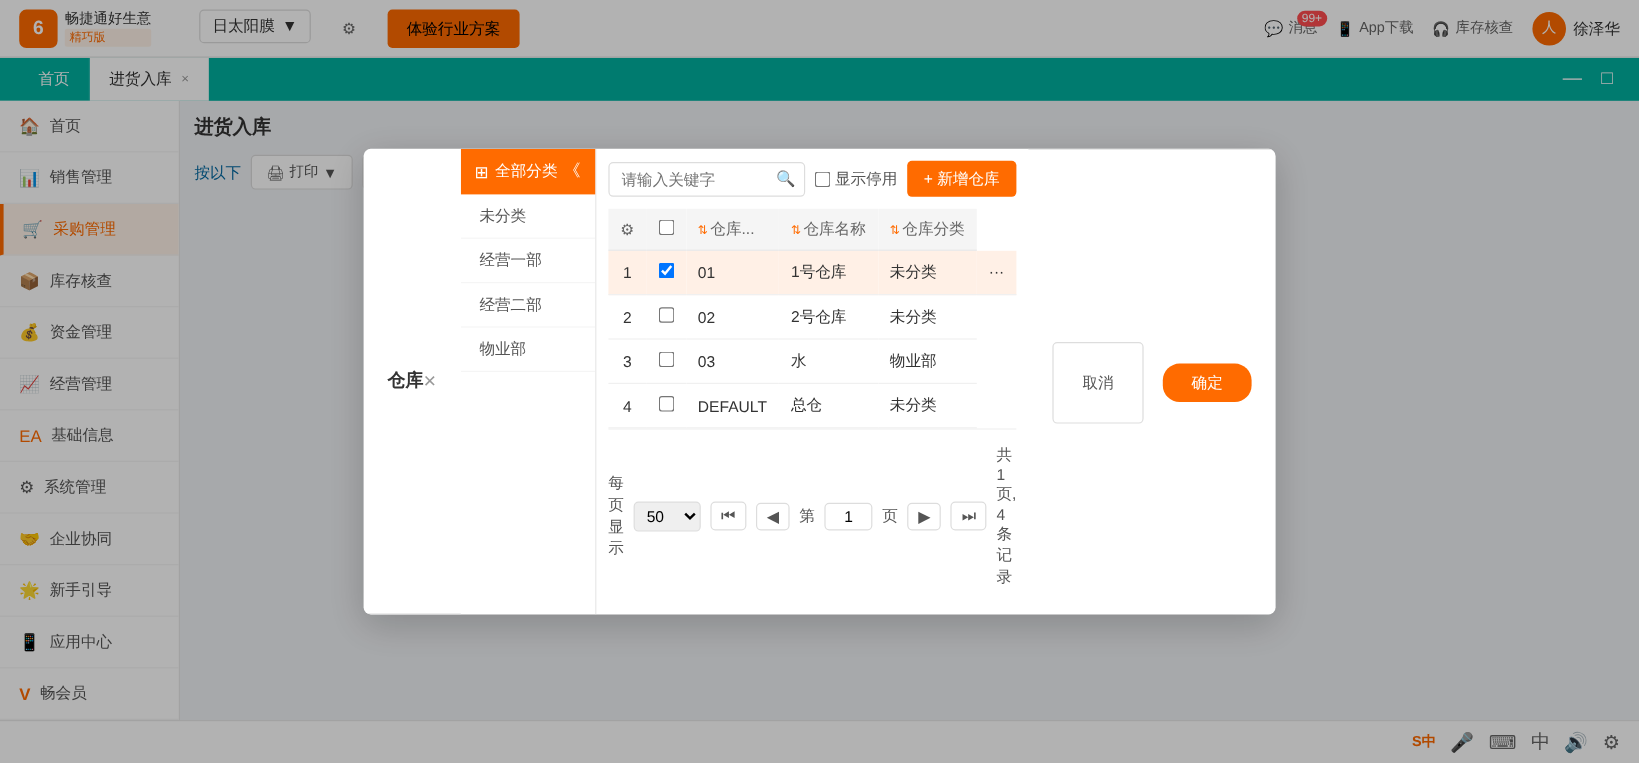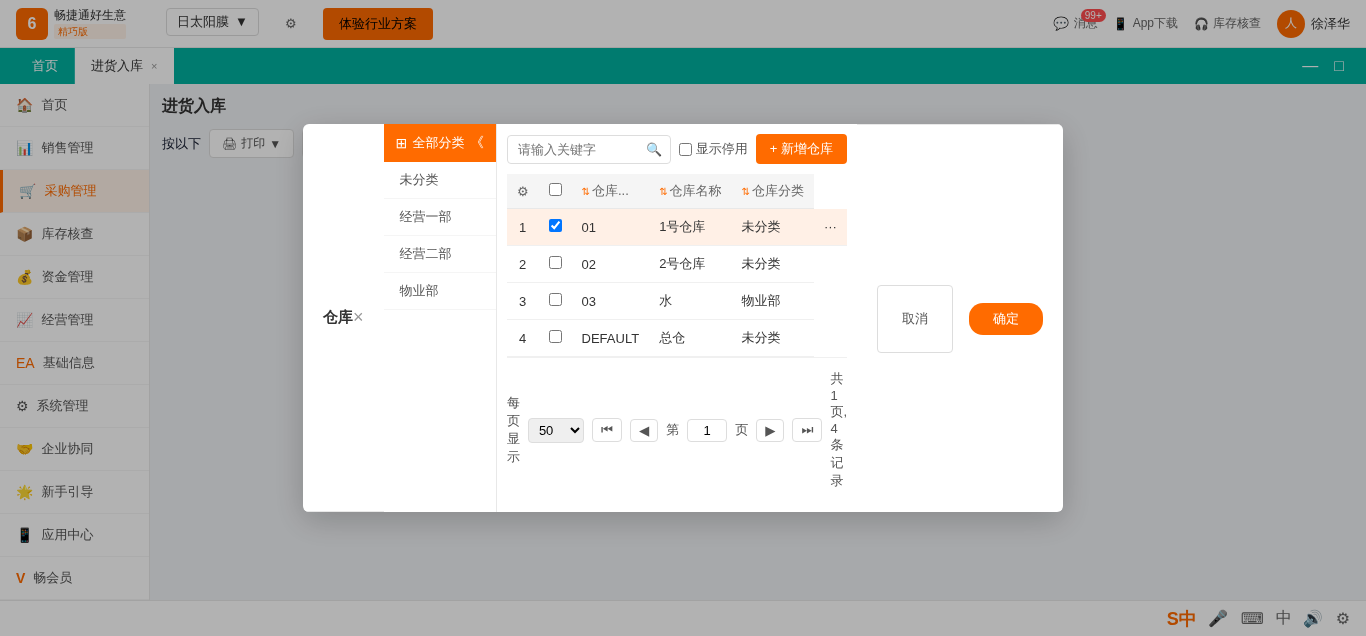--- a/index.html
+++ b/index.html
@@ -131,21 +131,21 @@
     .page-title { font-size: 16px; font-weight: bold; color: #333; margin-bottom: 12px; }
 
     
     .toolbar {
       display: flex;
       align-items: center;
       gap: 8px;
       margin-bottom: 12px;
       flex-wrap: wrap;
     }
-    .toolbar-label { color: #0f172a; font-size: 13px; }
+    .toolbar-label { color: #0369a1; font-size: 13px; }
     .toolbar-btn {
       padding: 5px 12px;
       border: 1px solid #ddd;
       border-radius: 4px;
       cursor: pointer;
       background: #fff;
       font-size: 12px;
       color: #555;
       display: flex; align-items: center; gap: 4px;
     }
@@ -616,19 +616,19 @@
 
     <div class="modal-footer">
       <button class="btn-cancel">取消</button>
       <button class="btn-confirm">确定</button>
     </div>
 
   </div>
 </div>
 
 <div class="bottom-bar">
-  <span class="bottom-icon" style="color:#ff6b00;font-weight:bold;font-size:18px;">S中</span>
+  <span class="bottom-icon" style="color:#ff6b00;font-weight:bold;font-size:12px;">S中</span>
   <span class="bottom-icon">🎤</span>
   <span class="bottom-icon">⌨</span>
   <span class="bottom-icon">中</span>
   <span class="bottom-icon">🔊</span>
   <span class="bottom-icon">⚙</span>
 </div>
 
 </body></html>

